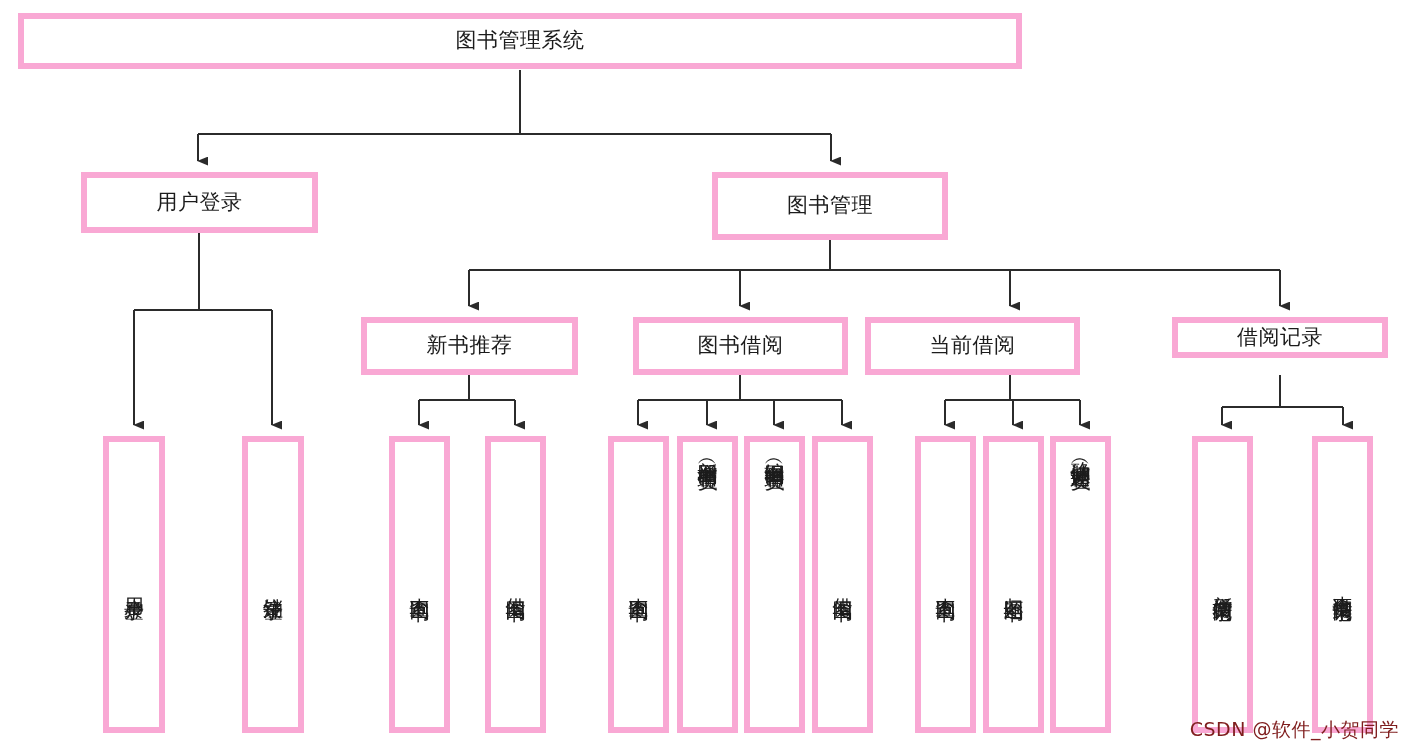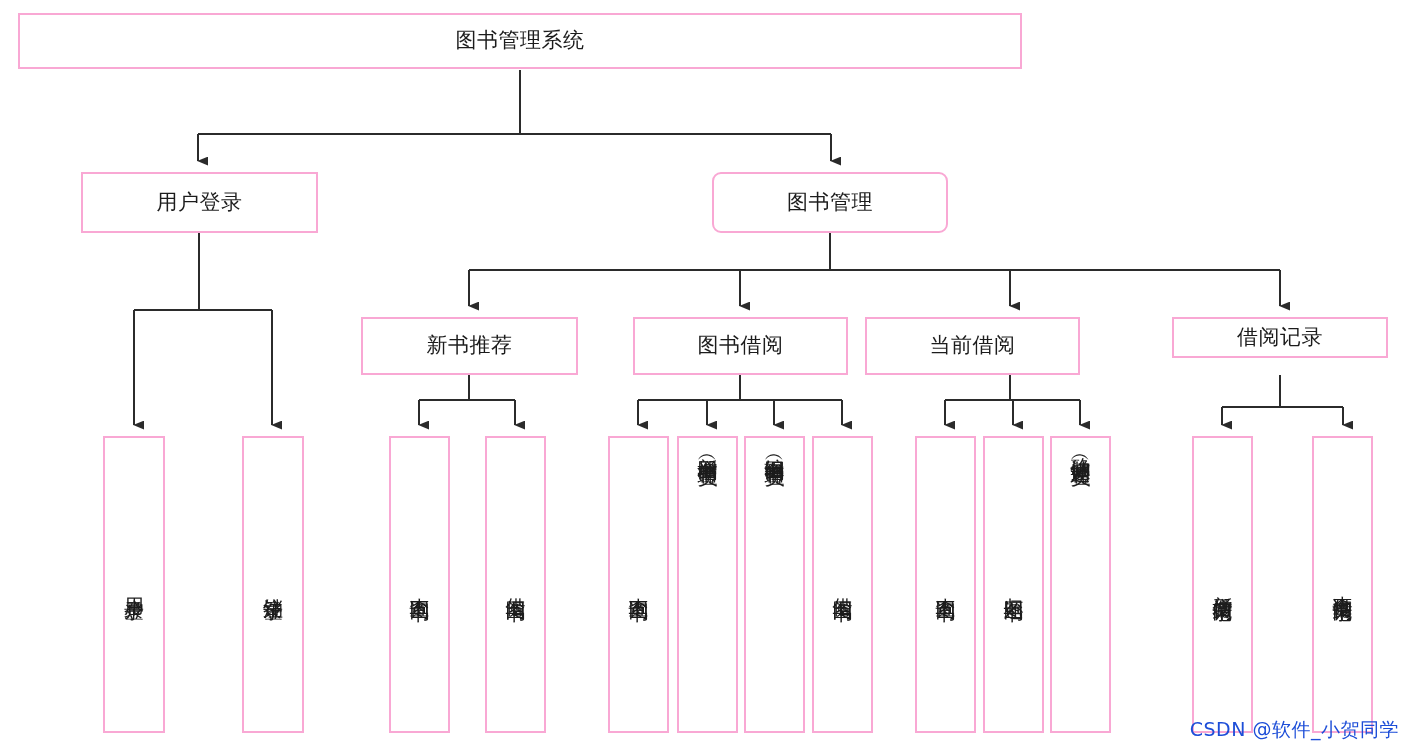--- a/index.html
+++ b/index.html
@@ -24,21 +24,21 @@
     left: 0;
     top: 0;
     width: 1405px;
     height: 747px;
     pointer-events: none;
   }
   .node {
     position: absolute;
     box-sizing: border-box;
     background: #ffffff;
-    border: 2px solid #f9a8d4;
+    border: 6px solid #f9a8d4;
     display: flex;
     align-items: center;
     justify-content: center;
     overflow: hidden;
   }
   .node-label {
     color: #1c1c1c;
     font-size: 21px;
     line-height: 1.12;
     letter-spacing: 0.5px;
@@ -62,21 +62,21 @@
     white-space: pre;
   }
   .node.vertical.centered {
     align-items: center;
     padding-top: 0;
   }
   #watermark {
     position: absolute;
     right: 6px;
     bottom: 4px;
-    color: #1d4ed8;
+    color: #7f1d1d;
     font-size: 19px;
     letter-spacing: 0.5px;
     white-space: nowrap;
     user-select: none;
   }
 </style>
 </head>
 <body>
 
 <div id="diagram-root">
@@ -137,21 +137,21 @@
   </svg>
 
   <div class="node horizontal" style="left:18px; top:13px; width:1004px; height:56px;">
     <span class="node-label">图书管理系统</span>
   </div>
 
   <div class="node horizontal" style="left:81px; top:172px; width:237px; height:61px;">
     <span class="node-label">用户登录</span>
   </div>
 
-  <div class="node horizontal" style="left:712px; top:172px; width:236px; height:61px;border-radius:9px;">
+  <div class="node horizontal" style="left:712px; top:172px; width:236px; height:68px;">
     <span class="node-label">图书管理</span>
   </div>
 
   <div class="node horizontal" style="left:361px; top:317px; width:217px; height:58px;">
     <span class="node-label">新书推荐</span>
   </div>
 
   <div class="node horizontal" style="left:633px; top:317px; width:215px; height:58px;">
     <span class="node-label">图书借阅</span>
   </div>

